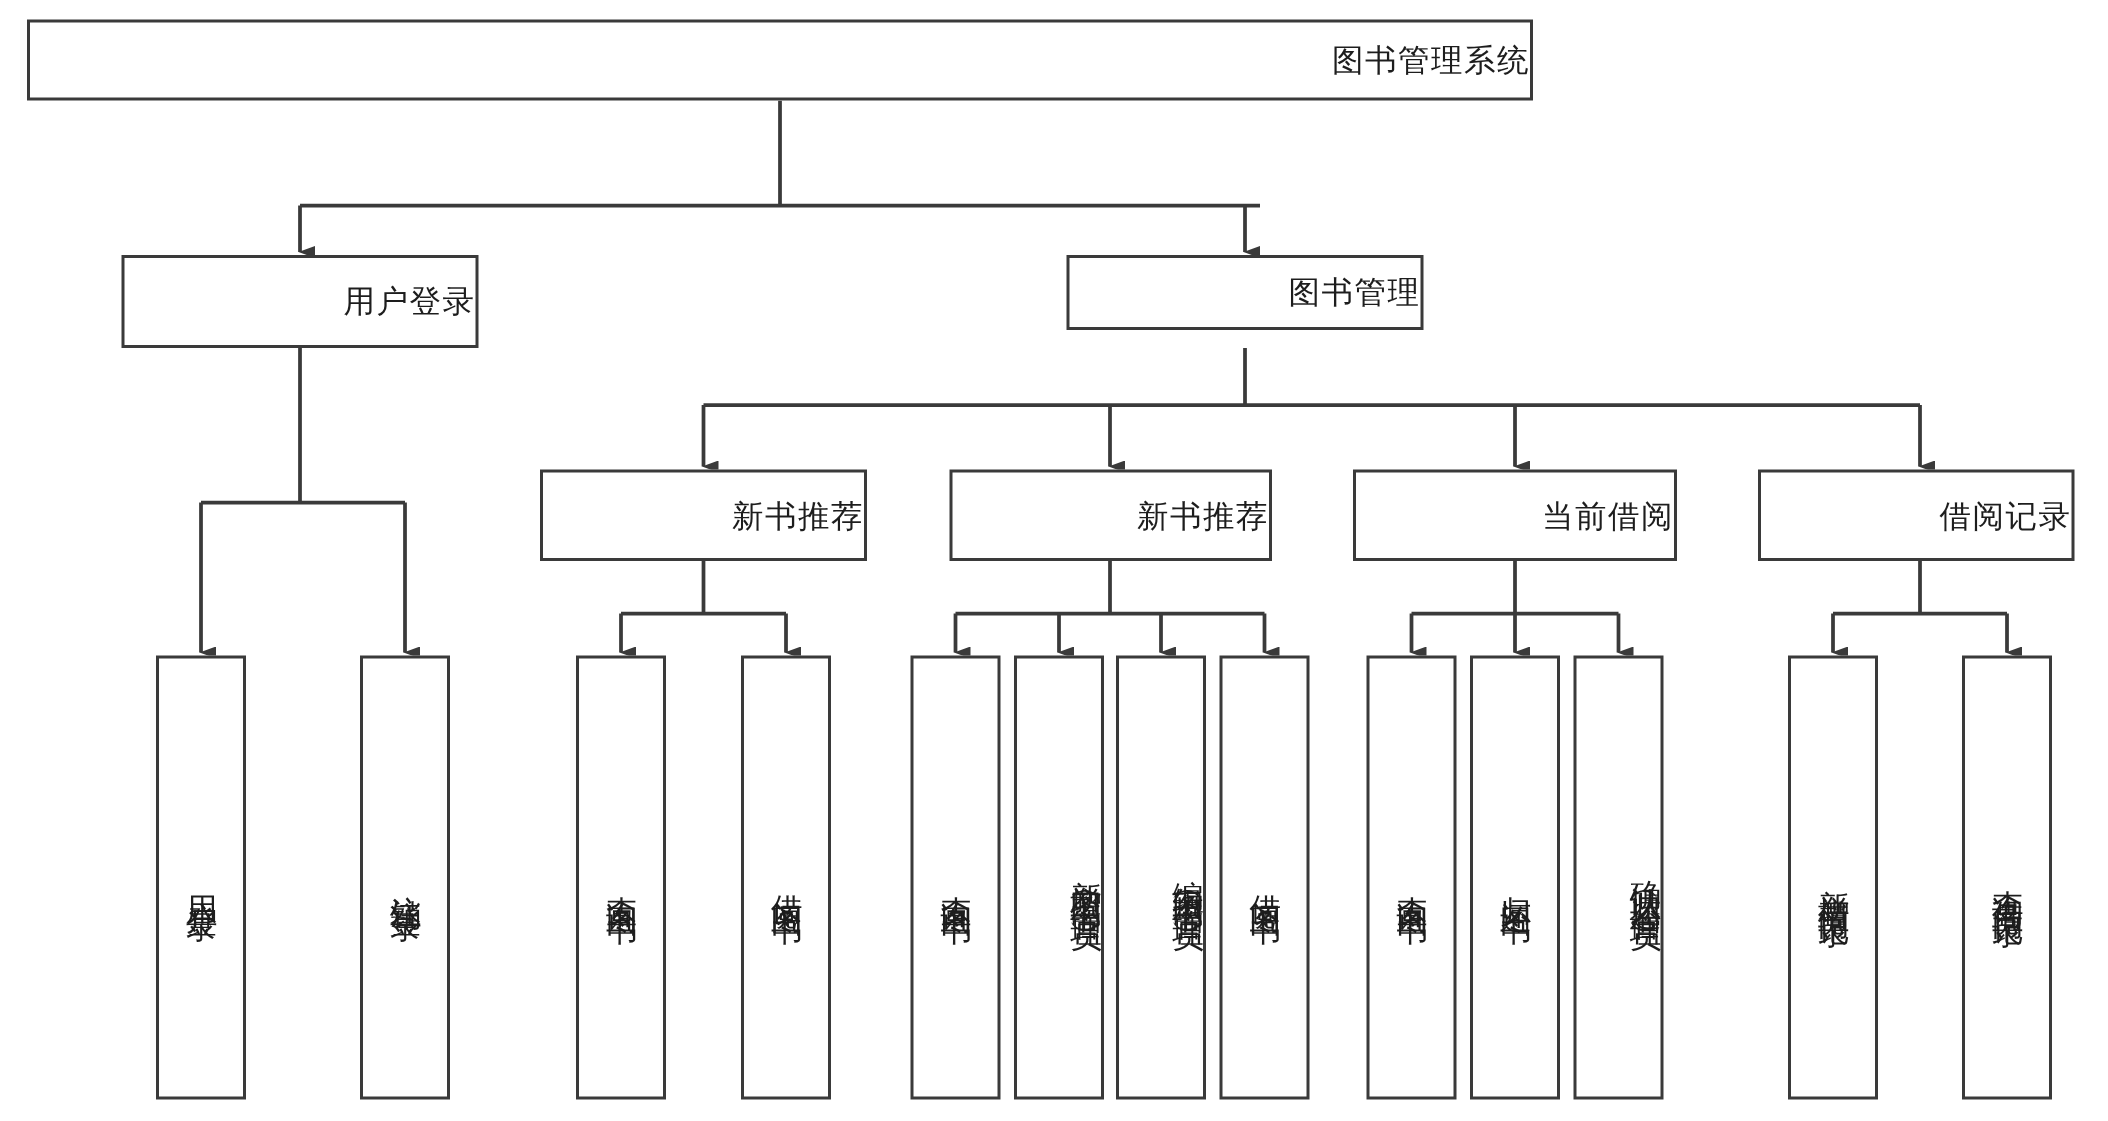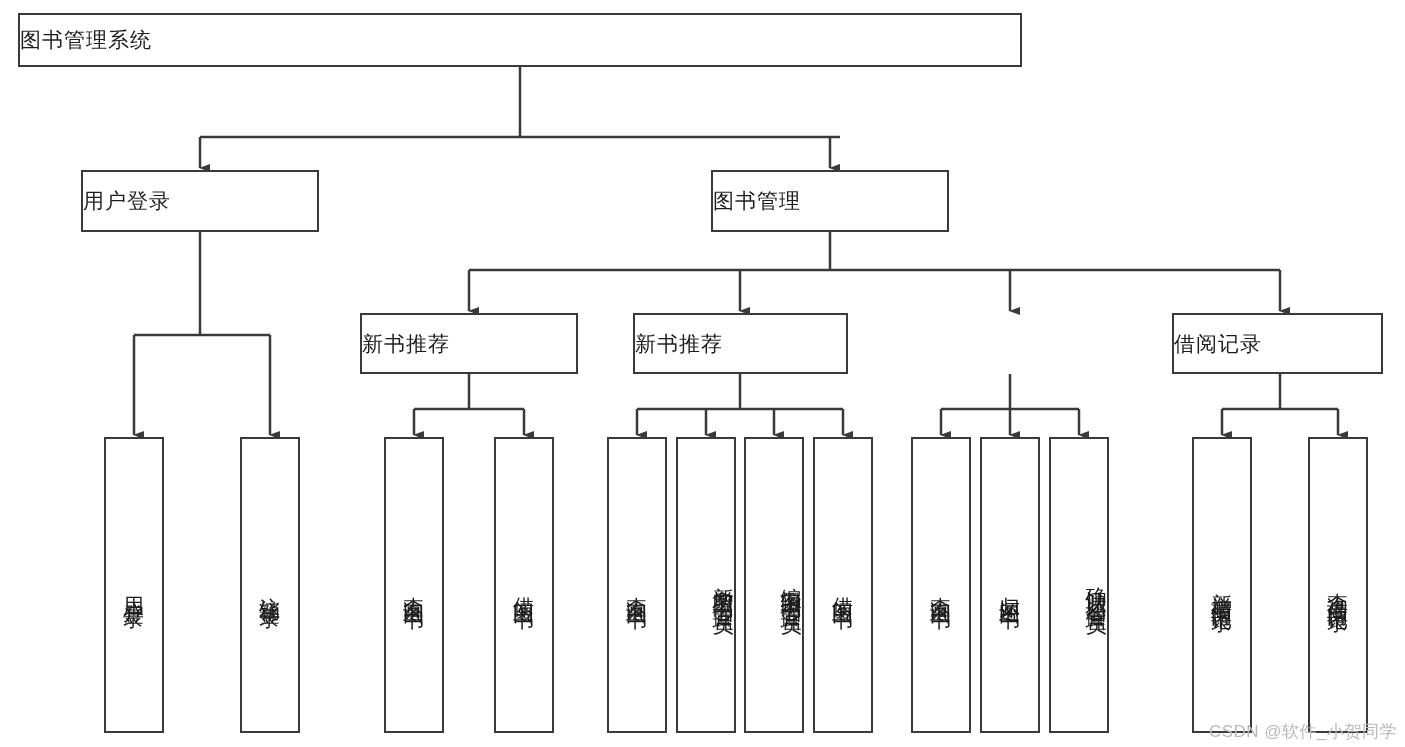--- a/index.html
+++ b/index.html
@@ -25,21 +25,21 @@
     height: 747px;
     pointer-events: none;
   }
   .node {
     position: absolute;
     box-sizing: border-box;
     background: #ffffff;
     border: 2px solid #3a3a3a;
     display: flex;
     align-items: center;
-    justify-content: flex-start;
+    justify-content: flex-end;
     color: #1d1d1d;
   }
   .node.horiz {
     font-size: 21px;
     letter-spacing: 1px;
   }
   .node.vert {
     writing-mode: vertical-rl;
     text-orientation: upright;
     font-size: 21px;
@@ -124,29 +124,32 @@
     </g>
   </svg>
 
   <div class="node horiz" style="left:18px; top:13px; width:1004px; height:54px;">
     <span>图书管理系统</span>
   </div>
 
   <div class="node horiz" style="left:81px; top:170px; width:238px; height:62px;">
     <span>用户登录</span>
   </div>
-  <div class="node horiz" style="left:711px; top:170px; width:238px; height:62px;">
+  <div class="node horiz" style="left:711px; top:170px; width:238px; height:50px;">
     <span>图书管理</span>
   </div>
 
   <div class="node horiz" style="left:360px; top:313px; width:218px; height:61px;">
     <span>新书推荐</span>
   </div>
   <div class="node horiz" style="left:633px; top:313px; width:215px; height:61px;">
     <span>新书推荐</span>
+  </div>
+  <div class="node horiz" style="left:902px; top:313px; width:216px; height:61px;">
+    <span>当前借阅</span>
   </div>
   <div class="node horiz" style="left:1172px; top:313px; width:211px; height:61px;">
     <span>借阅记录</span>
   </div>
 
   <div class="node vert" style="left:104px; top:437px; width:60px; height:296px; align-items:center;">
     <span class="vtext">用户登录</span>
   </div>
   <div class="node vert" style="left:240px; top:437px; width:60px; height:296px; align-items:center;">
     <span class="vtext">注销登录</span>
@@ -182,15 +185,14 @@
     <span class="vtext">确认归还（管理员）</span>
   </div>
 
   <div class="node vert" style="left:1192px; top:437px; width:60px; height:296px; align-items:center;">
     <span class="vtext">新增借阅记录</span>
   </div>
   <div class="node vert" style="left:1308px; top:437px; width:60px; height:296px; align-items:center;">
     <span class="vtext">查询借阅记录</span>
   </div>
 
-  <div class="watermark">CSDN @软件_小贺同学</div>
 
 </div>
 
 </body></html>

